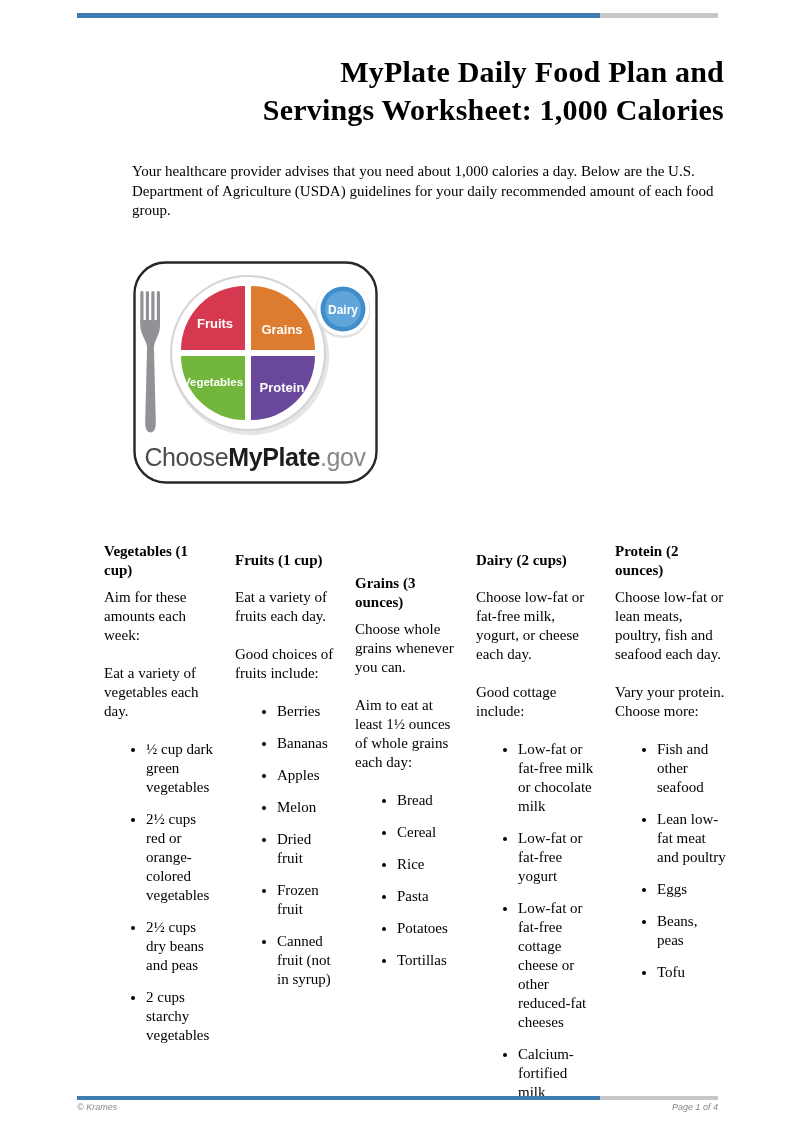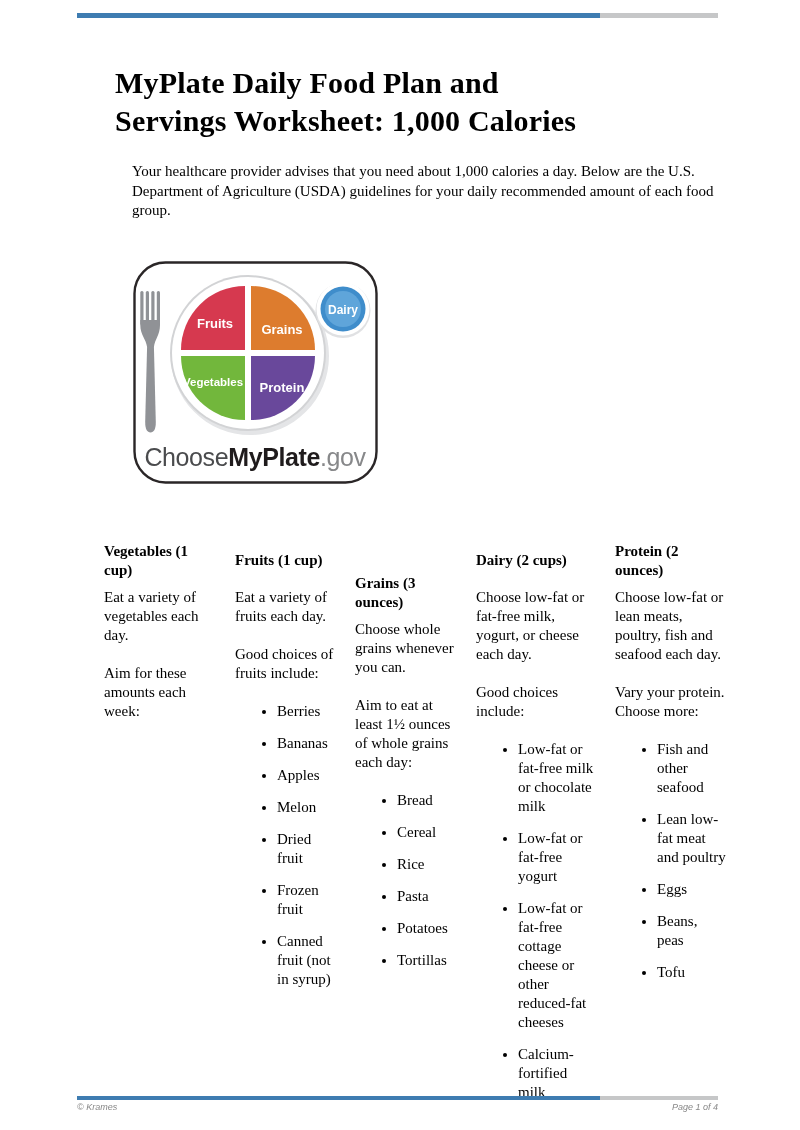--- a/index.html
+++ b/index.html
@@ -48,21 +48,21 @@
   svg text { user-select:none; }
 </style>
 </head>
 <body>
 
 <svg class="topbar" width="641" height="5">
   <rect x="0" y="0" width="641" height="5" fill="#c6c7c8"></rect>
   <rect x="0" y="0" width="523" height="5" fill="#3e7cb1"></rect>
 </svg>
 
-<h1 class="title" style="margin:11px;">
+<h1 class="title" style="margin:0;text-align:right;">
   <span>MyPlate Daily Food Plan and</span><br>
   <span>Servings Worksheet: 1,000 Calories</span>
 </h1>
 
 <p class="intro">Your healthcare provider advises that you need about 1,000 calories a day. Below are the U.S. Department of Agriculture (USDA) guidelines for your daily recommended amount of each food group.</p>
 
 <svg class="logo" width="245" height="223" viewBox="0 0 245 223">
   <rect x="1.5" y="1.5" width="242" height="220" rx="31" fill="#ffffff" stroke="#2a2627" stroke-width="2.4"></rect>
 
   <g>
@@ -100,22 +100,28 @@
 
   <text class="logo-text" x="122" y="205" text-anchor="middle" font-size="25" letter-spacing="-0.4">
     <tspan fill="#4a4b4d">Choose</tspan><tspan fill="#1f1b1c" font-weight="bold">MyPlate</tspan><tspan fill="#87888a">.gov</tspan>
   </text>
 </svg>
 
 <div class="columns">
 
   <div class="col c0">
     <h3 class="col-head">Vegetables (1 cup)</h3>
+    <p>Aim for these amounts each week:</p>
     <p>Eat a variety of vegetables each day.</p>
-    <p>Aim for these amounts each week:</p>
+    <ul>
+      <li>½ cup dark green vegetables</li>
+      <li>2½ cups red or orange-colored vegetables</li>
+      <li>2½ cups dry beans and peas</li>
+      <li>2 cups starchy vegetables</li>
+    </ul>
   </div>
 
   <div class="col c1">
     <h3 class="col-head">Fruits (1 cup)</h3>
     <p>Eat a variety of fruits each day.</p>
     <p>Good choices of fruits include:</p>
     <ul>
       <li>Berries</li>
       <li>Bananas</li>
       <li>Apples</li>
@@ -136,21 +142,21 @@
       <li>Rice</li>
       <li>Pasta</li>
       <li>Potatoes</li>
       <li>Tortillas</li>
     </ul>
   </div>
 
   <div class="col c3">
     <h3 class="col-head">Dairy (2 cups)</h3>
     <p>Choose low-fat or fat-free milk, yogurt, or cheese each day.</p>
-    <p>Good choices include:</p>
+    <p>Good cottage include:</p>
     <ul>
       <li>Low-fat or fat-free milk or chocolate milk</li>
       <li>Low-fat or fat-free yogurt</li>
       <li>Low-fat or fat-free cottage cheese or other reduced-fat cheeses</li>
       <li>Calcium-fortified milk</li>
     </ul>
   </div>
 
   <div class="col c4">
     <h3 class="col-head">Protein (2 ounces)</h3>

